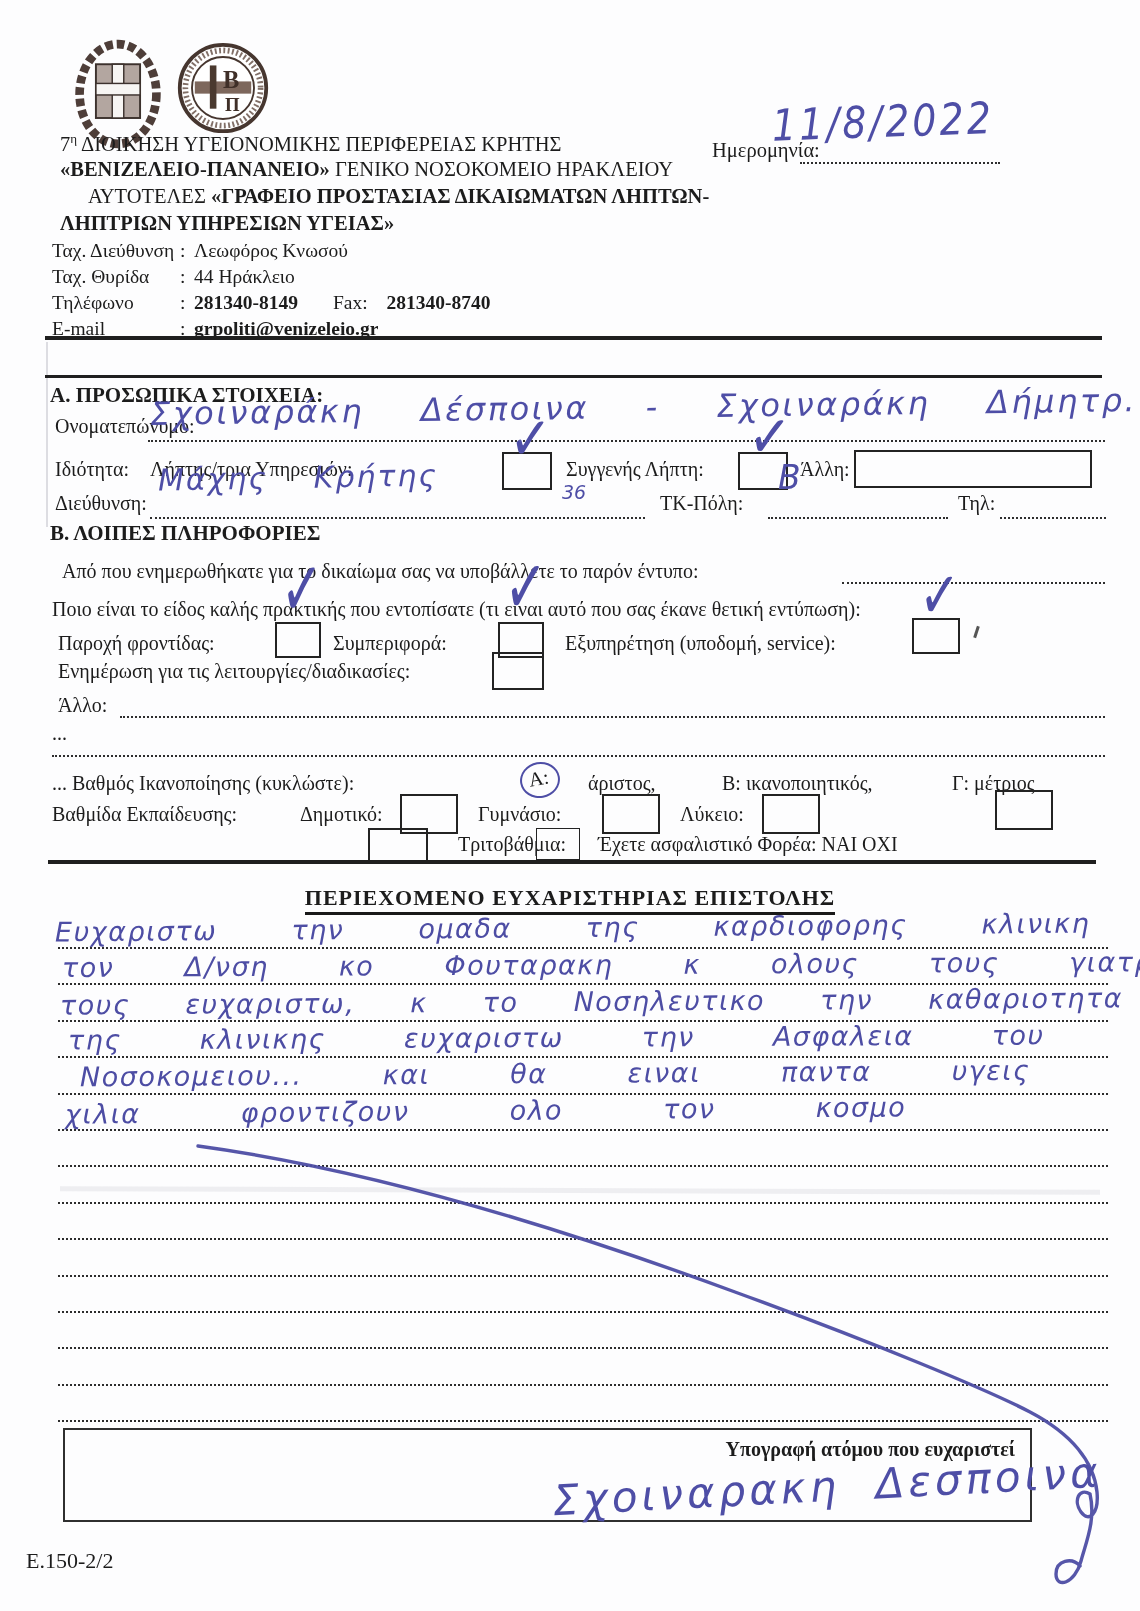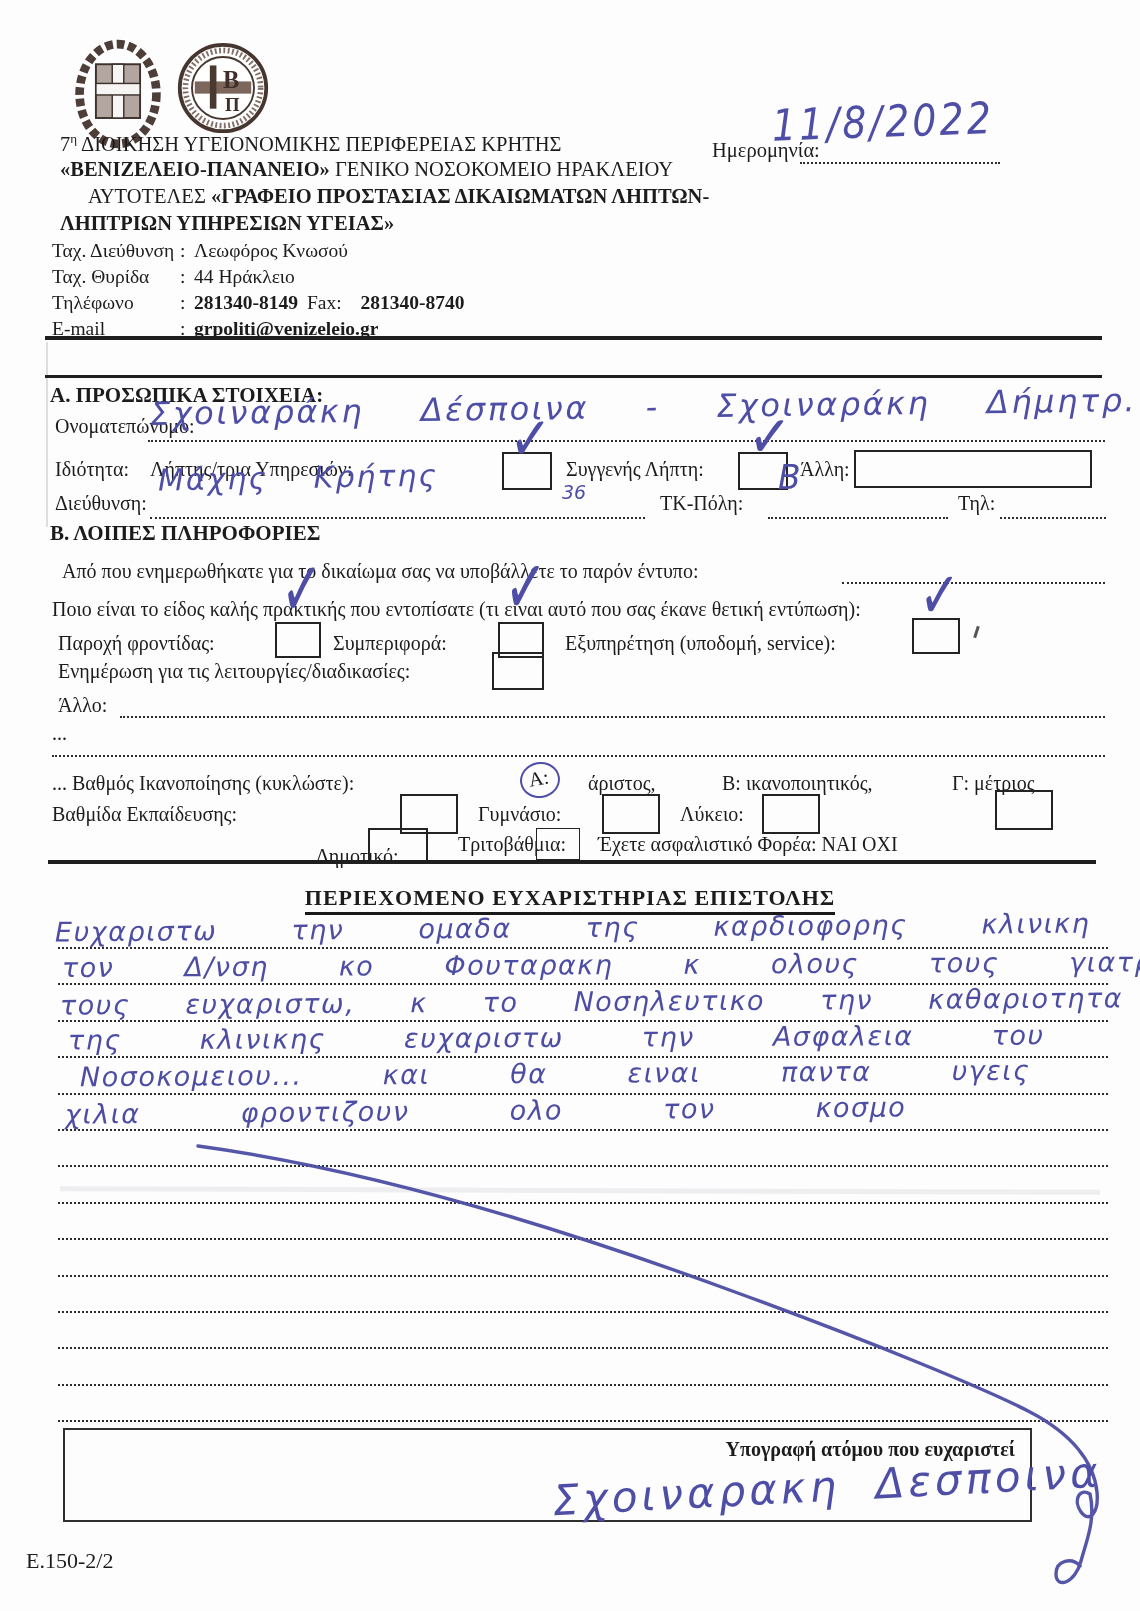--- a/index.html
+++ b/index.html
@@ -62,21 +62,21 @@
   <div class="abs b" style="left:60px;top:212px;font-size:20.5px;">ΛΗΠΤΡΙΩΝ ΥΠΗΡΕΣΙΩΝ ΥΓΕΙΑΣ»</div>
 
   <div class="crow" style="top:240px;">
     <span class="clabel">Ταχ. Διεύθυνση</span><span class="ccolon">:</span><span>Λεωφόρος  Κνωσού</span>
   </div>
   <div class="crow" style="top:266px;">
     <span class="clabel">Ταχ. Θυρίδα</span><span class="ccolon">:</span><span>44  Ηράκλειο</span>
   </div>
   <div class="crow" style="top:292px;">
     <span class="clabel">Τηλέφωνο</span><span class="ccolon">:</span><span class="b">281340-8149</span>
-    <span style="margin-left:4px;">Fax:</span>
+    <span style="margin-left:30px;">Fax:</span>
     <span class="b" style="margin-left:14px;">281340-8740</span>
   </div>
   <div class="crow" style="top:318px;">
     <span class="clabel">E-mail</span><span class="ccolon">:</span><span class="b">grpoliti@venizeleio.gr</span>
   </div>
 
   <div class="abs" style="left:712px;top:139px;font-size:20.5px;">Ημερομηνία:</div>
   <div class="dotline" style="left:800px;top:162px;width:200px;"></div>
   <div class="hw" style="left:772px;top:100px;font-size:38px;letter-spacing:3px;transform:rotate(-2deg) scaleY(1.15);">11/8/2022</div>
 
@@ -139,21 +139,21 @@
 
   <div class="abs" style="left:52px;top:772px;font-size:20px;">... Βαθμός Ικανοποίησης (κυκλώστε):</div>
   <div class="abs" style="left:520px;top:762px;font-size:20px;">
     <span class="circA">Α:</span>
   </div>
   <div class="abs" style="left:588px;top:772px;font-size:20px;">άριστος,</div>
   <div class="abs" style="left:722px;top:772px;font-size:20px;">Β: ικανοποιητικός,</div>
   <div class="abs" style="left:952px;top:772px;font-size:20px;">Γ: μέτριος</div>
 
   <div class="abs" style="left:52px;top:803px;font-size:20px;">Βαθμίδα Εκπαίδευσης:</div>
-  <div class="abs" style="left:316px;top:803px;font-size:20px;margin-top:42px;">Δημοτικό:</div>
+  <div class="abs" style="left:300px;top:803px;font-size:20px;">Δημοτικό:</div>
   <div class="cbx" style="left:400px;top:794px;width:54px;height:36px;"></div>
   <div class="abs" style="left:478px;top:803px;font-size:20px;">Γυμνάσιο:</div>
   <div class="cbx" style="left:602px;top:794px;width:54px;height:36px;"></div>
   <div class="abs" style="left:680px;top:803px;font-size:20px;">Λύκειο:</div>
   <div class="cbx" style="left:762px;top:794px;width:54px;height:36px;"></div>
   <div class="cbx" style="left:995px;top:790px;width:54px;height:36px;"></div>
 
   <div class="cbx" style="left:368px;top:828px;width:56px;height:32px;"></div>
   <div class="abs" style="left:458px;top:833px;font-size:20px;">Τριτοβάθμια:</div>
   <div class="cbx" style="left:536px;top:828px;width:42px;height:30px;border-width:1.8px;"></div>

